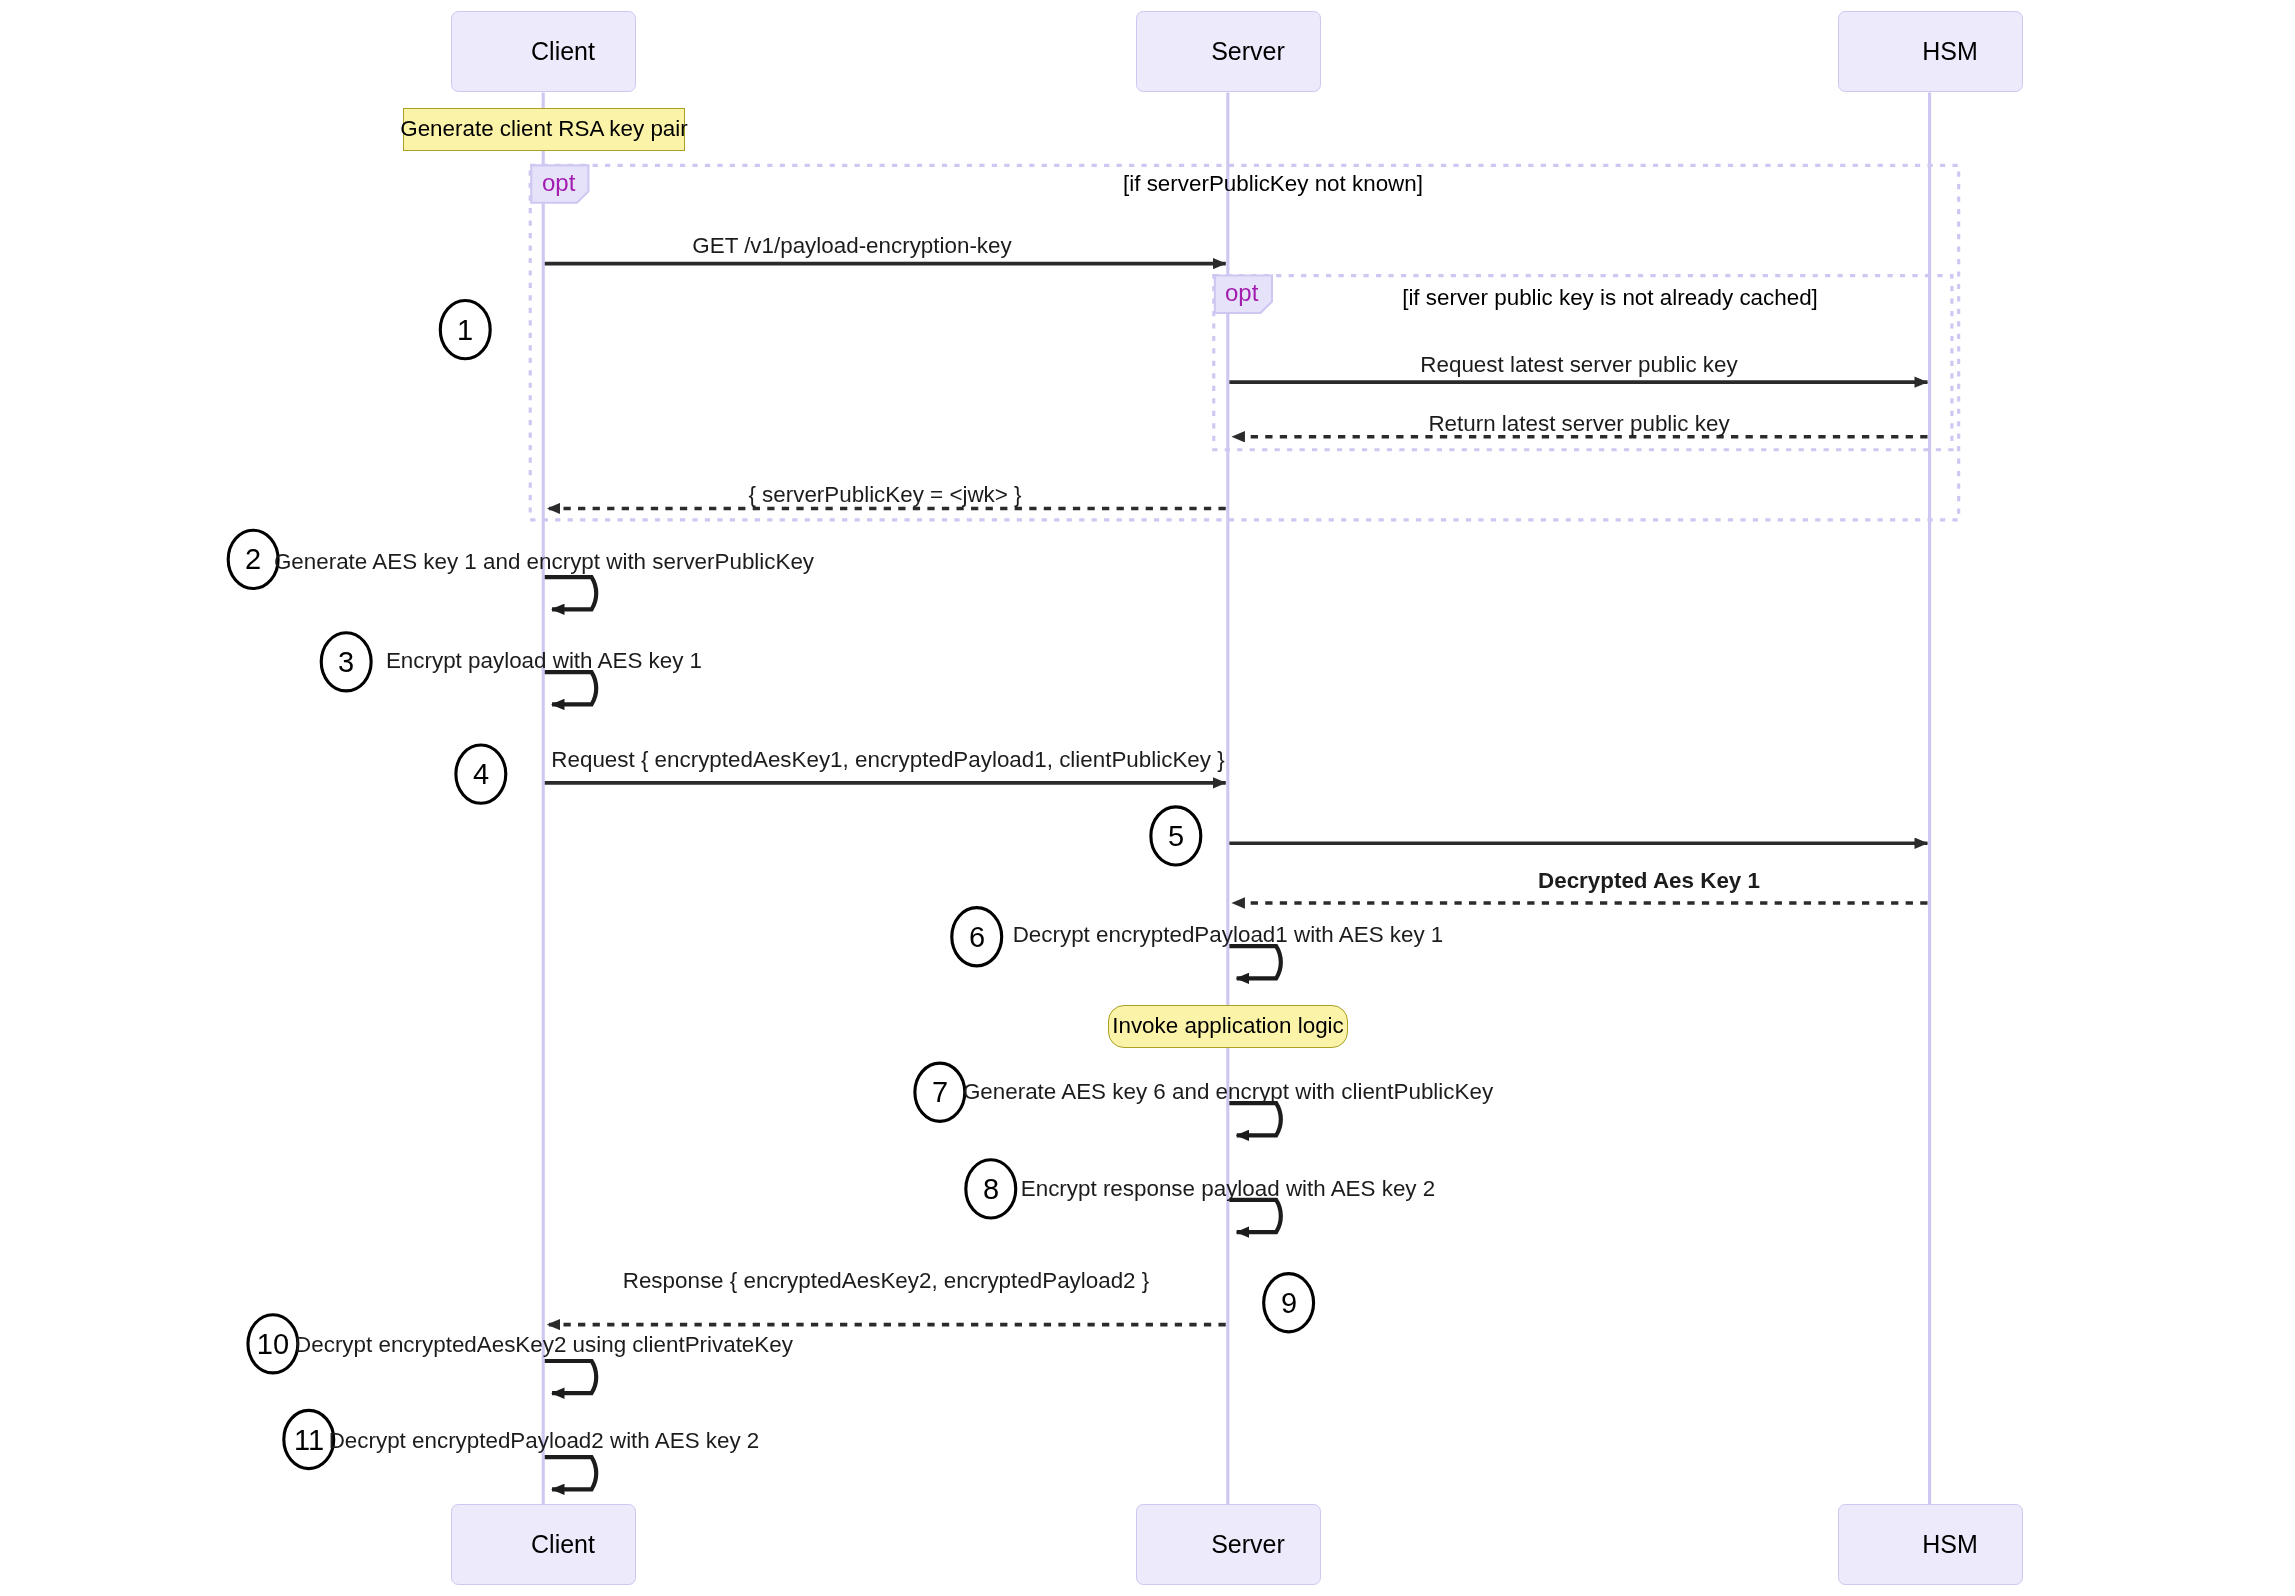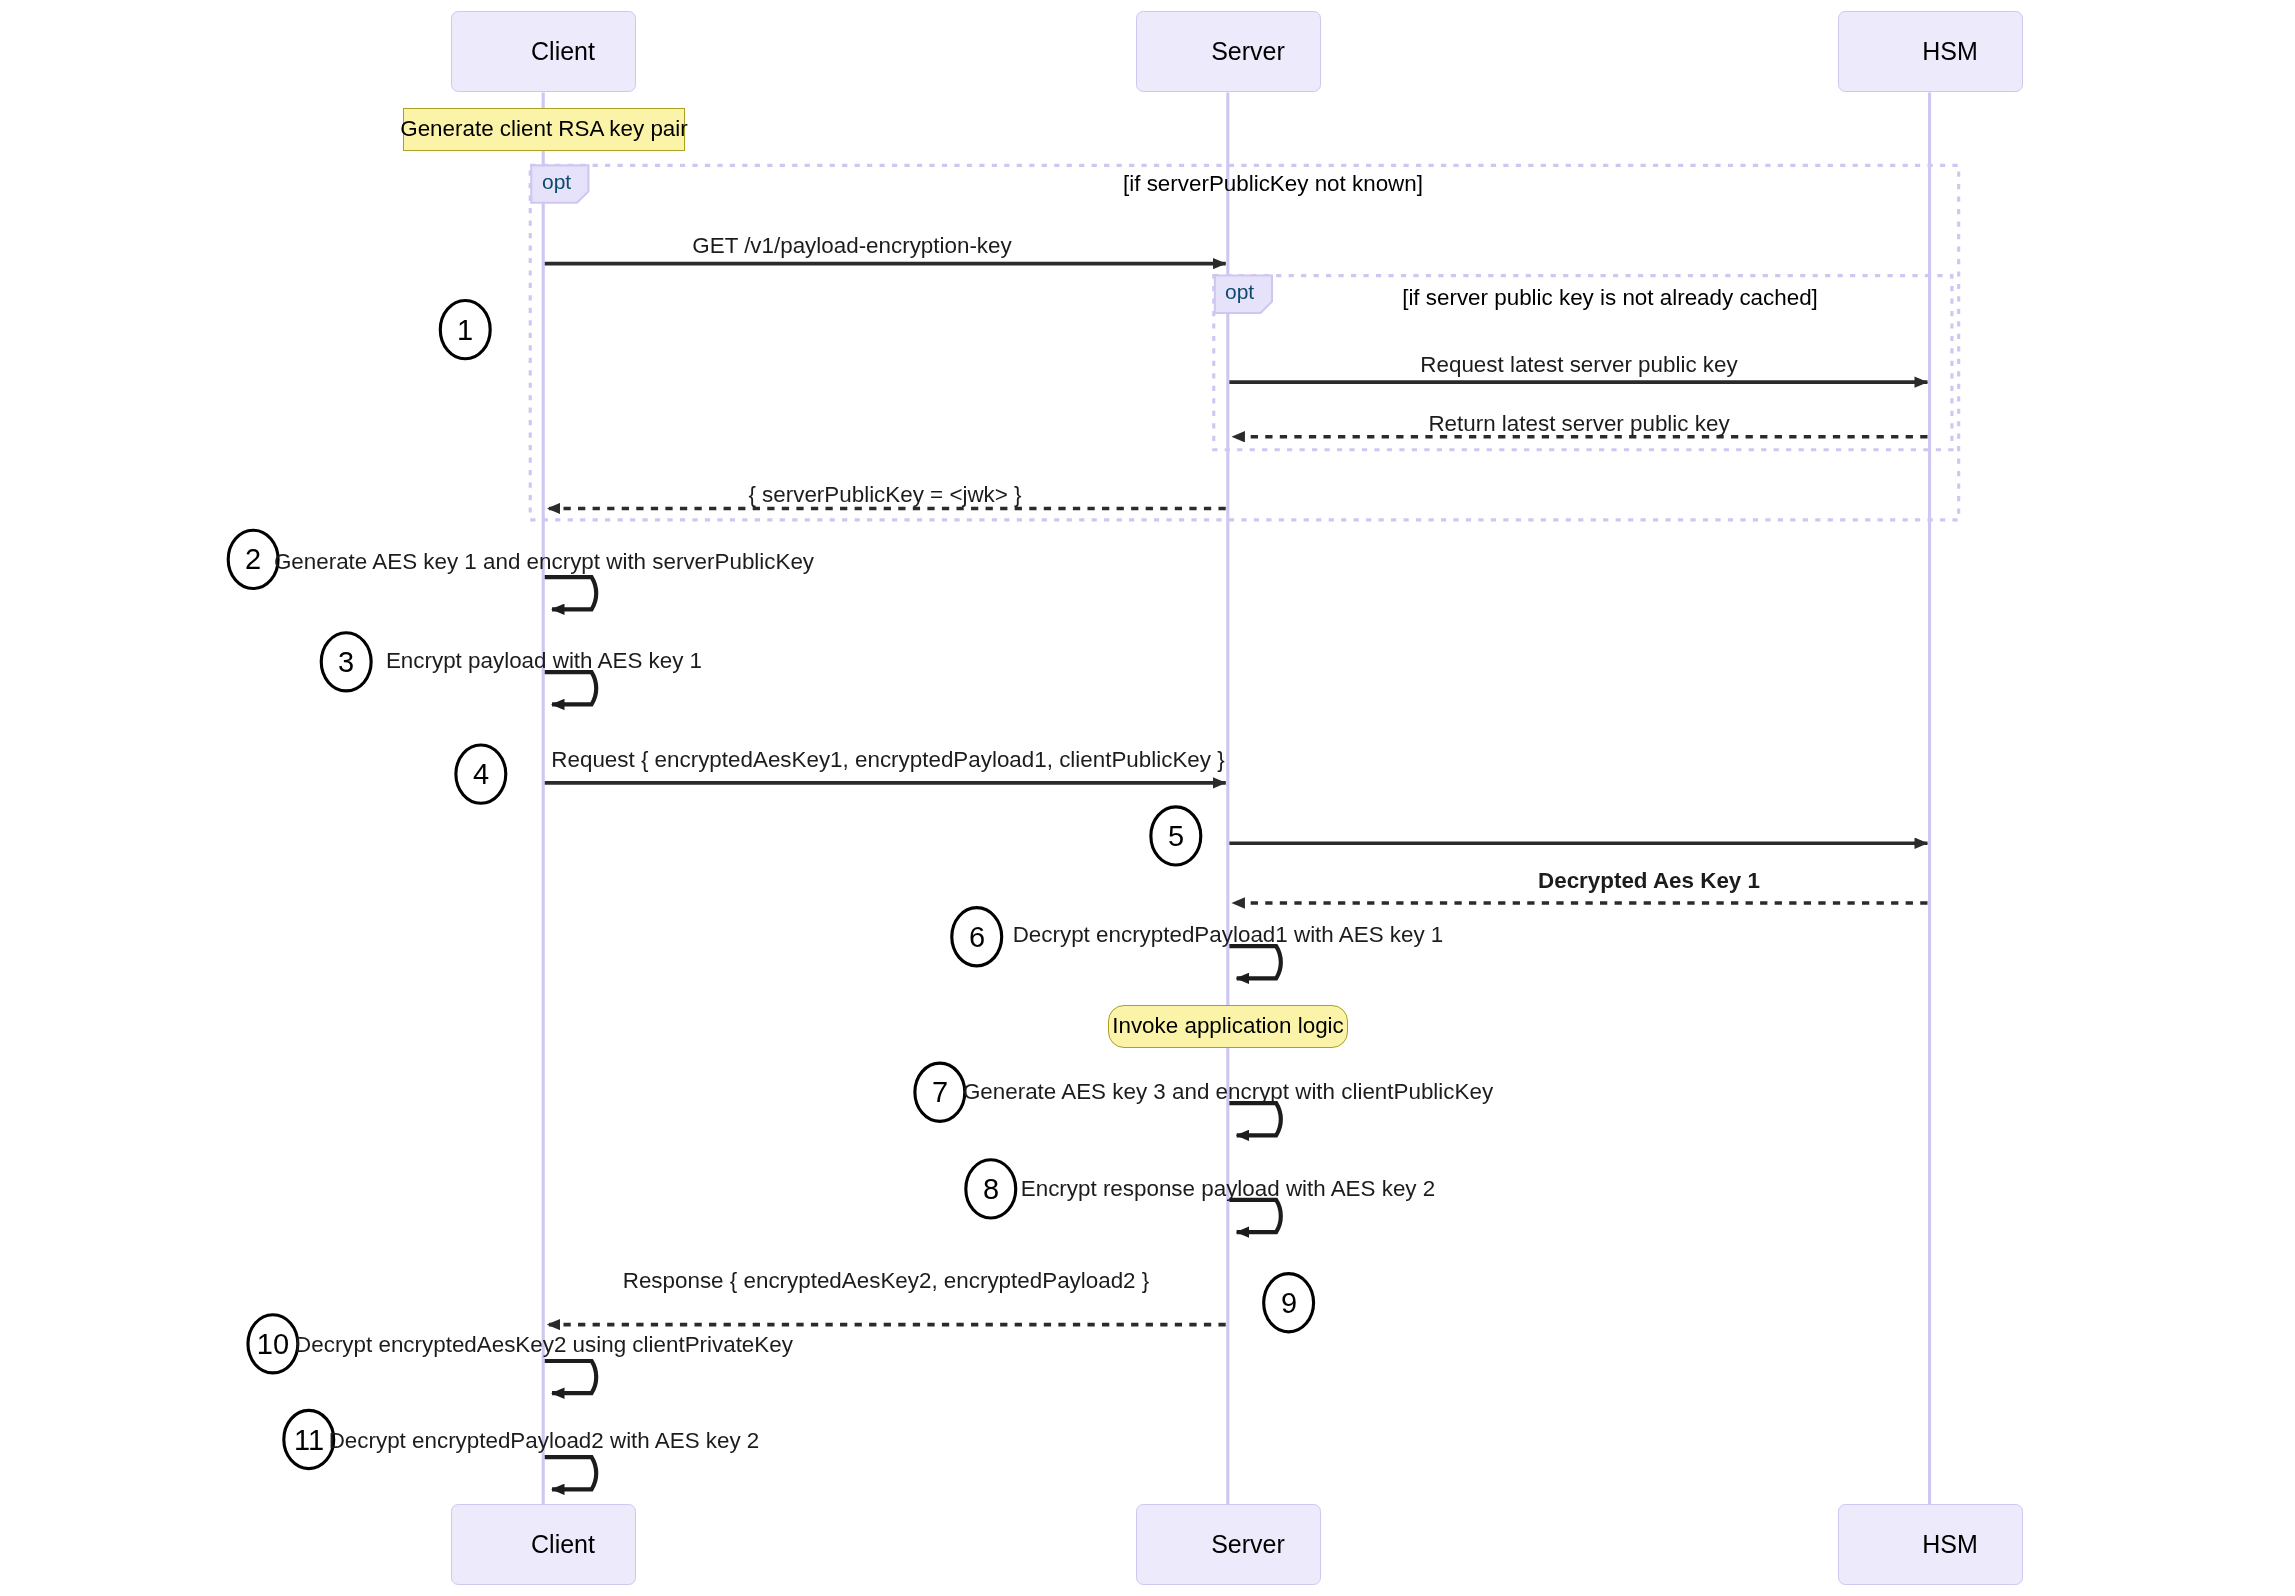--- a/index.html
+++ b/index.html
@@ -31,21 +31,21 @@
     position:absolute;font-size:22.4px;color:#000;white-space:nowrap;
     line-height:1;transform:translateX(-50%);
   }
   .step-num{
     position:absolute;font-size:29px;color:#000;line-height:1;
     display:flex;align-items:center;justify-content:center;
     width:100%;height:100%;left:0;top:0;
   }
   .step-wrap{position:absolute;}
   .opt-tag-label{
-    position:absolute;font-size:21px;color:#0c4a6e;line-height:1;white-space:nowrap;text-align:center;
+    position:absolute;font-size:24px;color:#a21caf;line-height:1;white-space:nowrap;text-align:center;
   }
 </style>
 </head>
 <body>
 
 <div id="stage">
 
   <svg id="diagram" viewBox="0 0 4415 3070" xmlns="http://www.w3.org/2000/svg">
     <defs>
       <marker id="arrowSolid" markerWidth="26" markerHeight="22" refX="25" refY="11" orient="auto" markerUnits="userSpaceOnUse">
@@ -170,21 +170,21 @@
 
   <div class="msg-label" style="left:544px;top:650px;">Encrypt payload with AES key 1</div>
 
   <div class="msg-label" style="left:888px;top:749px;">Request { encryptedAesKey1, encryptedPayload1, clientPublicKey }</div>
 
 
   <div class="msg-label" style="left:1649px;top:870px;font-weight:bold;">Decrypted Aes Key 1</div>
 
   <div class="msg-label" style="left:1228px;top:924px;">Decrypt encryptedPayload1 with AES key 1</div>
 
-  <div class="msg-label" style="left:1228px;top:1081px;">Generate AES key 3 and encrypt with clientPublicKey</div>
+  <div class="msg-label" style="left:1228px;top:1081px;">Generate AES key 6 and encrypt with clientPublicKey</div>
 
   <div class="msg-label" style="left:1228px;top:1178px;">Encrypt response payload with AES key 2</div>
 
   <div class="msg-label" style="left:886px;top:1270px;">Response { encryptedAesKey2, encryptedPayload2 }</div>
 
   <div class="msg-label" style="left:544px;top:1334px;">Decrypt encryptedAesKey2 using clientPrivateKey</div>
 
   <div class="msg-label" style="left:544px;top:1430px;">Decrypt encryptedPayload2 with AES key 2</div>
 
   <div class="step-wrap" style="left:440px;top:301px;width:50px;height:58px;">

